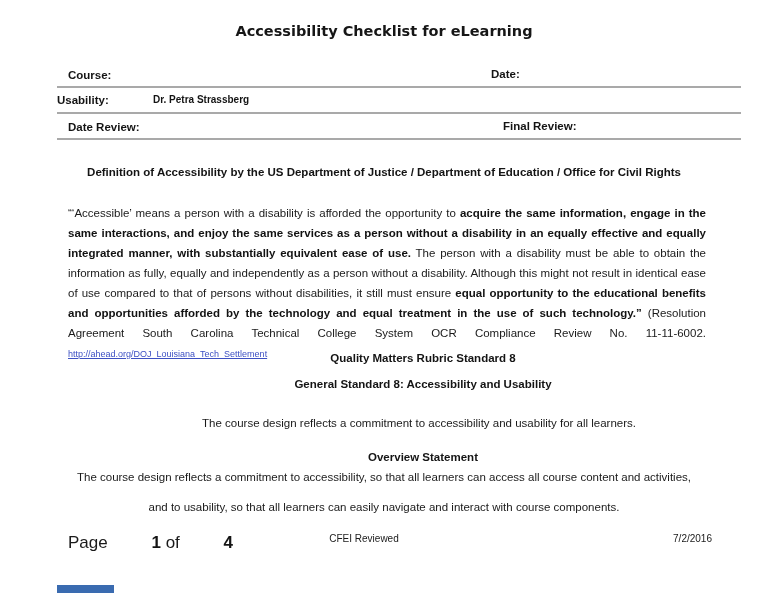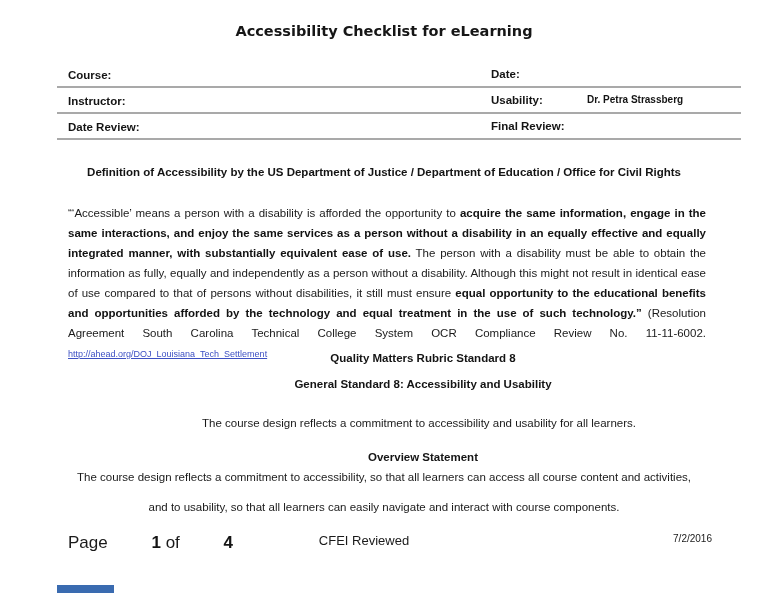--- a/index.html
+++ b/index.html
@@ -43,21 +43,21 @@
     font-size:9px;
     text-decoration:underline;
     cursor:pointer;
   }
   .centerline{
     position:absolute;left:0;width:768px;text-align:center;
     font-size:11.5px;color:#1a1a1a;
   }
   .bold{font-weight:bold;color:#141414;padding-left:39px;}
   .footer-left{position:absolute;top:533px;left:68px;font-size:17px;color:#1a1a1a;}
-  .footer-center{position:absolute;top:533px;left:0;width:728px;text-align:center;font-size:13px;color:#1a1a1a;}
+  .footer-center{position:absolute;top:533px;left:0;width:728px;text-align:center;font-size:10px;color:#1a1a1a;}
   .footer-right{position:absolute;top:533px;right:56px;font-size:10px;color:#1a1a1a;}
   .next-bar{
     position:absolute;top:585px;left:57px;width:57px;height:8px;
   }
 </style>
 </head>
 <body>
 
 <div class="page">
 
@@ -67,29 +67,26 @@
     <div class="form-row" style="border-bottom-color: rgb(169, 169, 169);">
       <div class="cell-left">
         <span class="flabel">Course:</span>
       </div>
       <div class="cell-right">
         <span class="flabel rlabel">Date:</span>
         <span class="rvalue"></span>
       </div>
     </div>
     <div class="form-row" style="border-bottom-color: rgb(169, 169, 169);">
-      <div class="cell-left">
-        <span class="flabel">Instructor:</span>
-      </div>
       <div class="cell-right">
         <span class="flabel rlabel">Usability:</span>
         <span class="rvalue">Dr. Petra Strassberg</span>
       </div>
     </div>
-    <div class="form-row" style="border-bottom-color: rgb(169, 169, 169);">
+    <div class="form-row" style="border-bottom-color: rgb(169, 169, 169); gap: 12px;">
       <div class="cell-left">
         <span class="flabel">Date Review:</span>
       </div>
       <div class="cell-right">
         <span class="flabel rlabel">Final Review:</span>
         <span class="rvalue"></span>
       </div>
     </div>
   </div>
 

